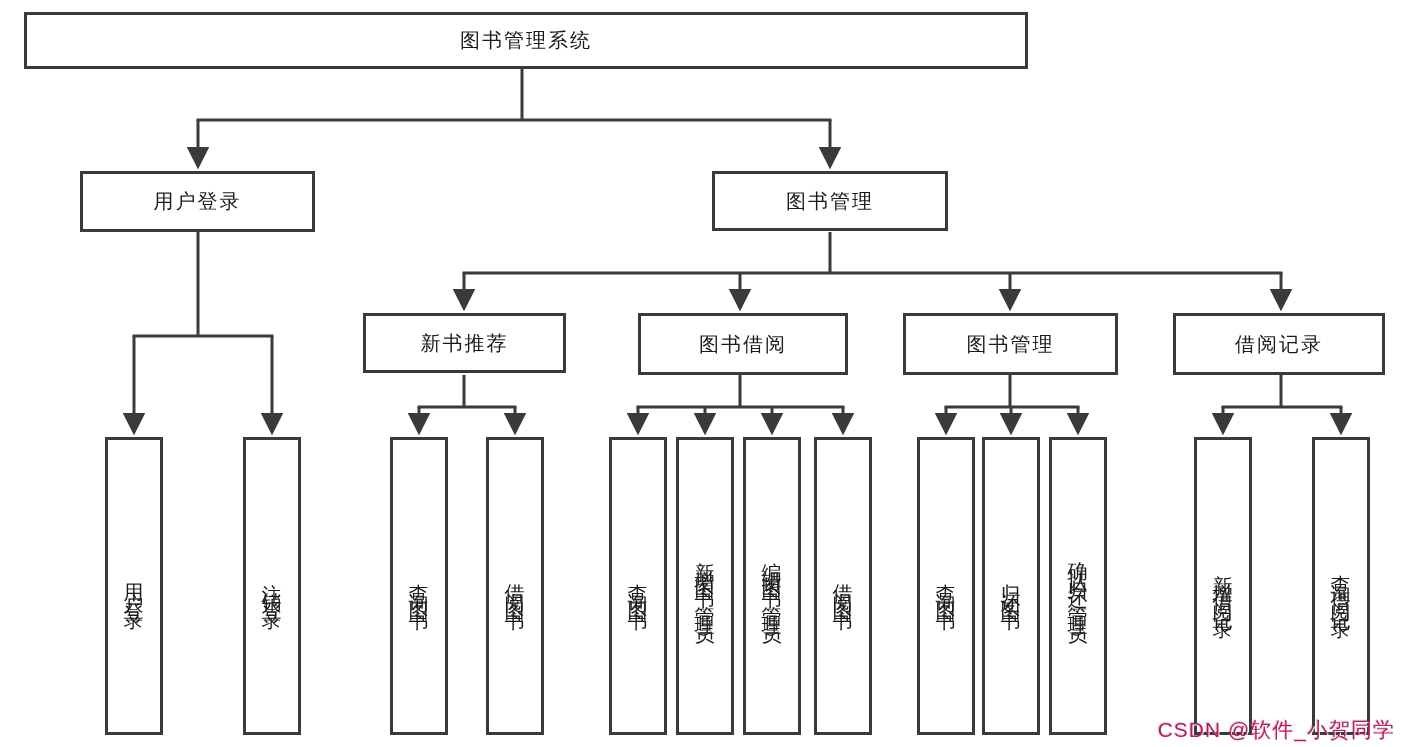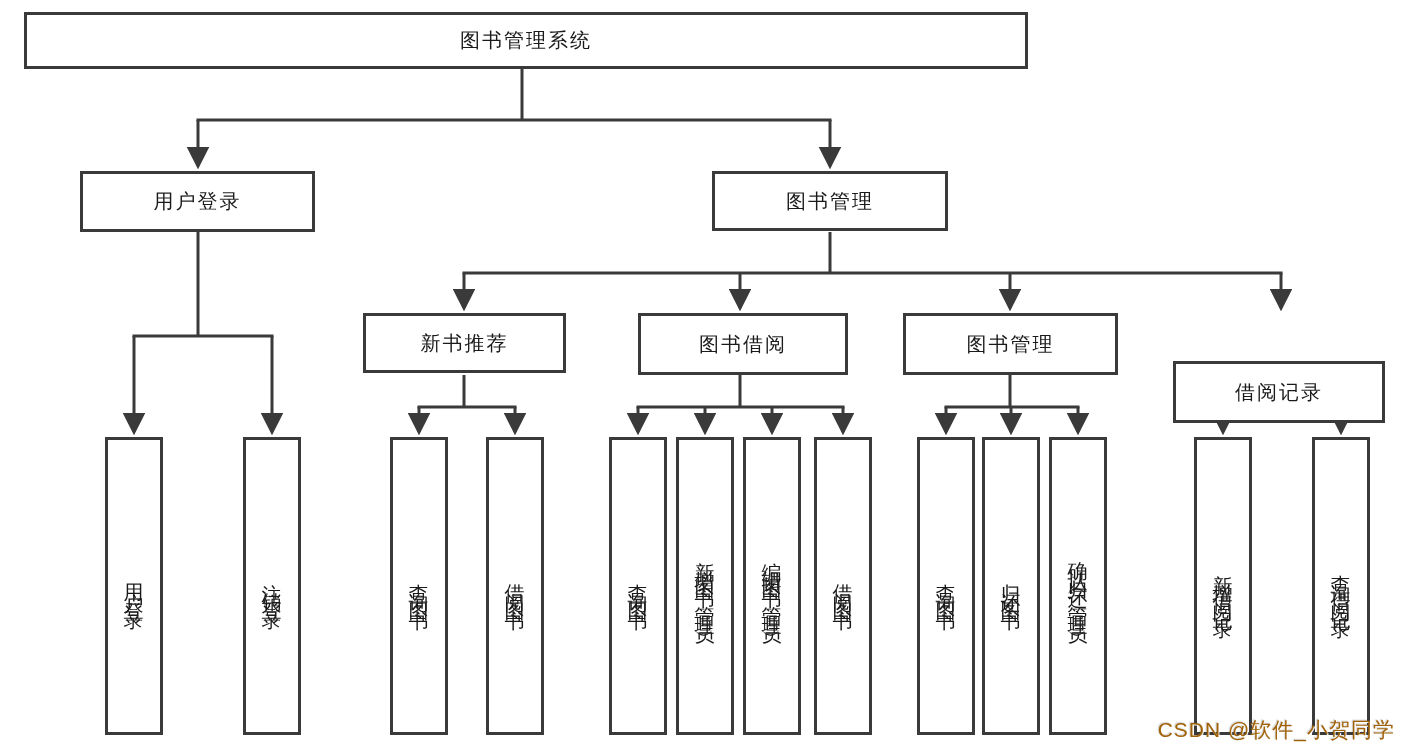--- a/index.html
+++ b/index.html
@@ -50,33 +50,33 @@
     letter-spacing: 9px;
     line-height: 1;
     white-space: nowrap;
   }
   .watermark {
     position: absolute;
     right: 10px;
     bottom: 3px;
     font-size: 21px;
     letter-spacing: 1px;
-    color: #a16207;
+    color: #be185d;
     text-shadow: 1px 1px 0 rgba(255,255,255,0.9), -1px -1px 1px rgba(60,60,60,0.25);
     z-index: 2;
     white-space: nowrap;
   }
   
   #root-box  { left: 24px;   top: 12px;  width: 1004px; height: 57px; }
   #n-login   { left: 80px;   top: 171px; width: 235px;  height: 61px; }
   #n-mgmt    { left: 712px;  top: 171px; width: 236px;  height: 60px; }
   #n-newbook { left: 363px;  top: 313px; width: 203px;  height: 60px; }
   #n-borrow  { left: 638px;  top: 313px; width: 210px;  height: 62px; }
   #n-current { left: 903px;  top: 313px; width: 215px;  height: 62px; }
-  #n-records { left: 1173px; top: 313px; width: 212px;  height: 62px; margin-top: 48px; }
+  #n-records { left: 1173px; top: 313px; width: 212px;  height: 62px; }
   #l-a1 { left: 105px; }
   #l-a2 { left: 243px; }
   #l-b1 { left: 390px; }
   #l-b2 { left: 486px; }
   #l-c1 { left: 609px; }
   #l-c2 { left: 676px; }
   #l-c3 { left: 743px; }
   #l-c4 { left: 814px; }
   #l-d1 { left: 917px; }
   #l-d2 { left: 982px; }

